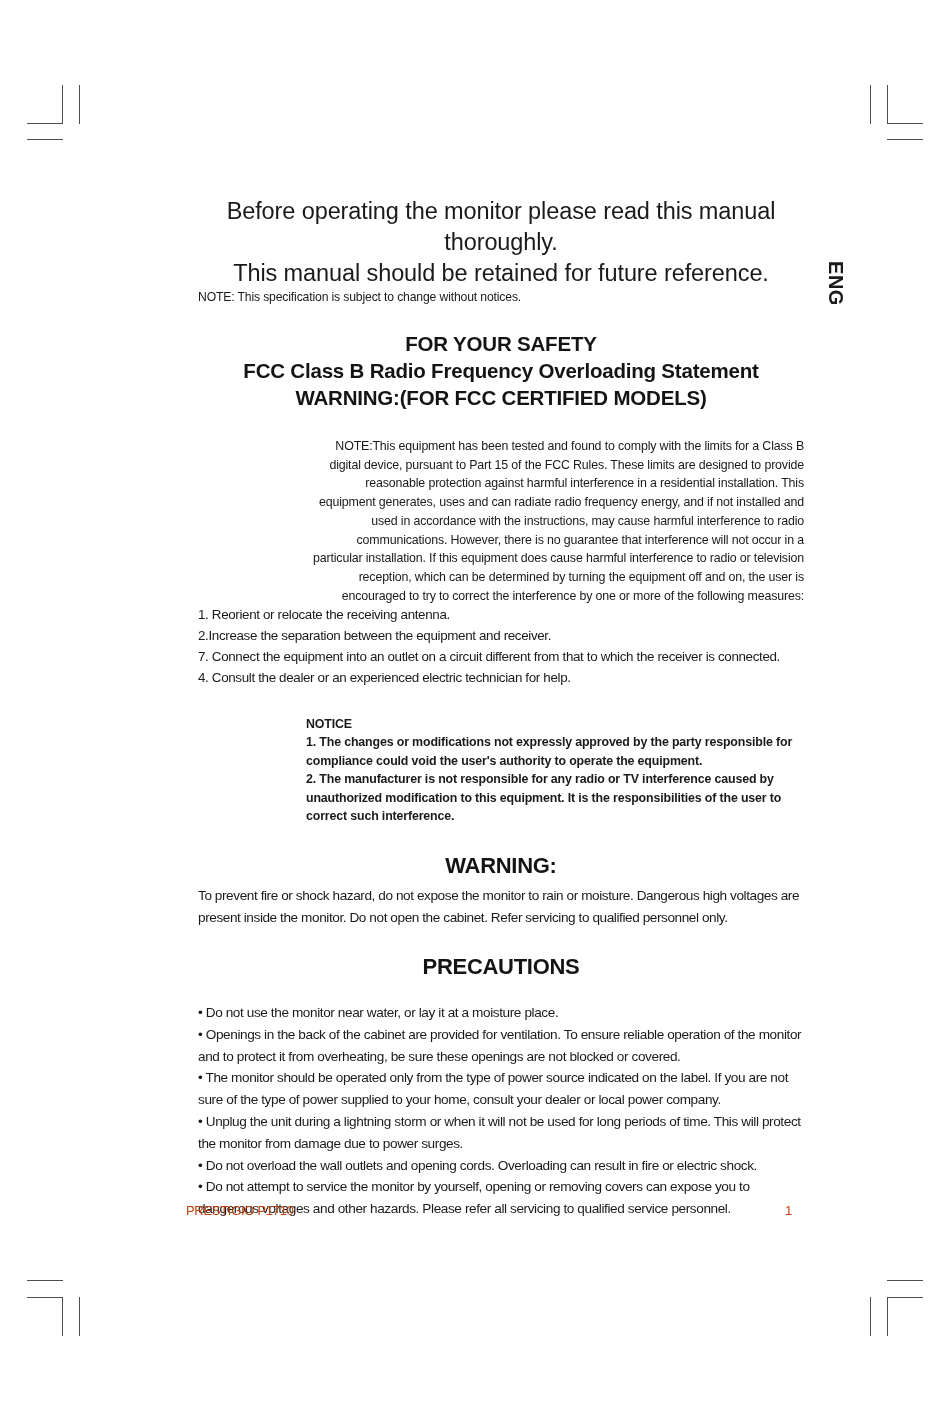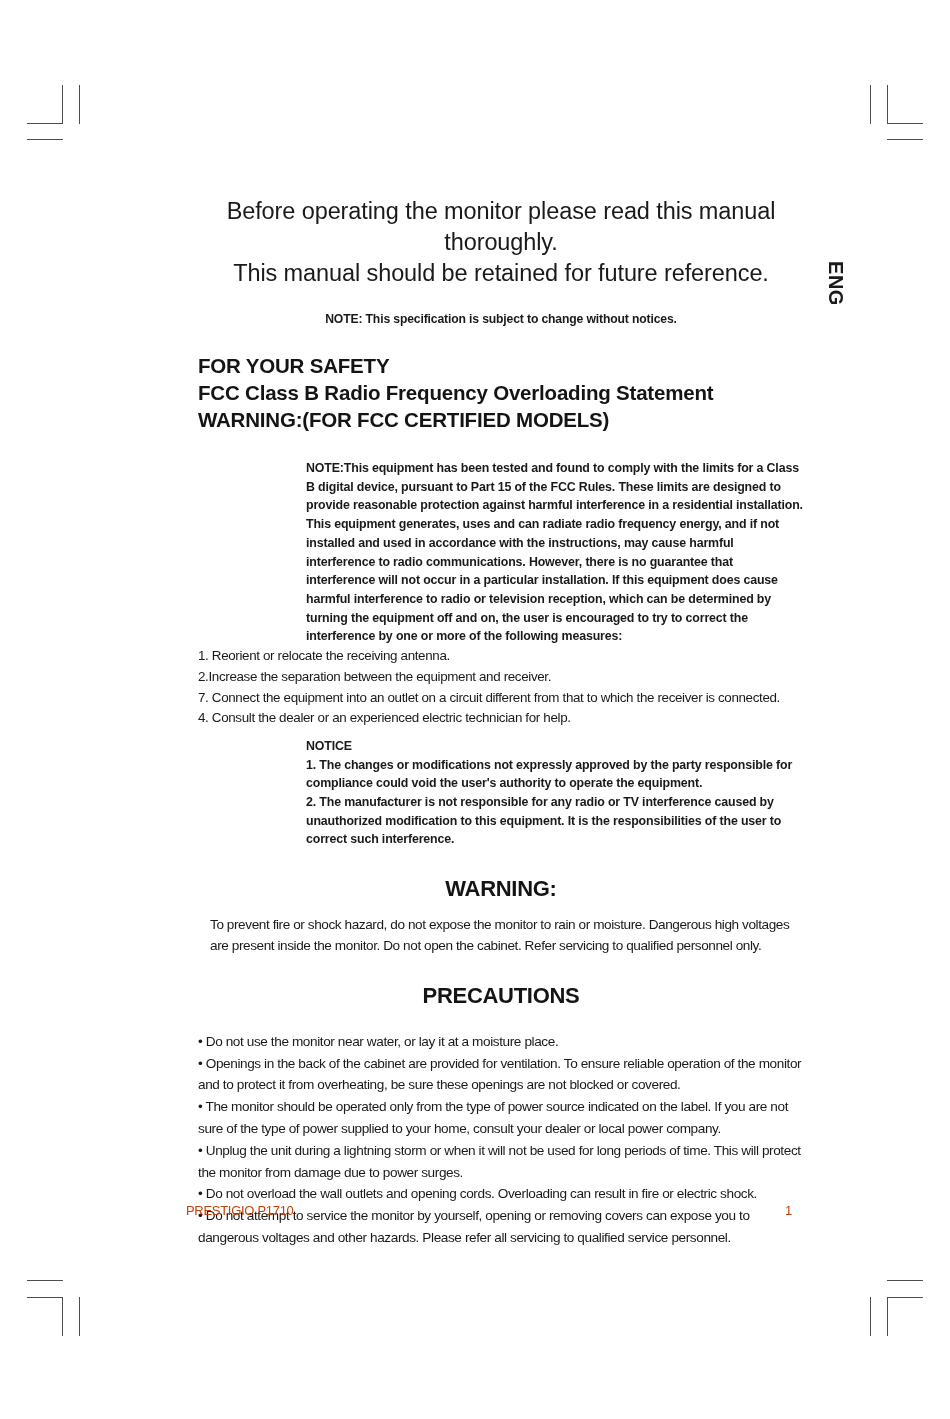--- a/index.html
+++ b/index.html
@@ -62,30 +62,29 @@
     text-align: center;
     font-size: 23.5px;
     line-height: 31px;
     font-weight: 400;
     color: #1a1a1a;
     letter-spacing: -0.1px;
   }
   .title-block .tline { display: block; }
 
   .note-spec {
-    margin-top: 22px;
-    text-align: center;
     font-size: 12.2px;
-    font-weight: 700;
+    font-weight: 400;
     line-height: 16px;
     letter-spacing: -0.15px;
   }
 
   .headings {
     margin-top: 26px;
+    text-align: center;
     font-weight: 700;
     color: #141414;
   }
   .headings .h-a {
     display: block;
     font-size: 20.5px;
     line-height: 26px;
     letter-spacing: -0.2px;
   }
   .headings .h-b {
@@ -99,38 +98,38 @@
     font-size: 20.5px;
     line-height: 27px;
     letter-spacing: -0.2px;
   }
 
   .fcc-note {
     margin-top: 26px;
     margin-left: 108px;
     width: 498px;
     font-size: 12.4px;
-    font-weight: 700;
+    font-weight: 400;
     line-height: 18.7px;
-    text-align: left;
+    text-align: right;
     letter-spacing: -0.15px;
   }
 
   .measures {
     margin-left: 0;
     width: 606px;
     font-size: 13.4px;
     font-weight: 400;
     line-height: 20.8px;
     letter-spacing: -0.35px;
   }
   .measures .mline { display: block; white-space: nowrap; }
 
   .notice-block {
-    margin-top: 8px;
+    margin-top: 26px;
     margin-left: 108px;
     width: 498px;
     font-size: 12.4px;
     font-weight: 700;
     line-height: 18.6px;
     letter-spacing: -0.15px;
   }
   .notice-block .nb-head { display: block; }
   .notice-block .nb-item { display: block; }
 
@@ -146,21 +145,21 @@
   .sec-precautions { margin-top: 26px; }
 
   .body-text {
     margin-top: 6px;
     font-size: 13.6px;
     font-weight: 400;
     line-height: 21.5px;
     letter-spacing: -0.42px;
     color: #1a1a1a;
   }
-  .body-text p { margin: 12px; }
+  .body-text p { margin: 0; }
 
   .prec-list {
     margin-top: 22px;
     font-size: 13.6px;
     font-weight: 400;
     line-height: 21.8px;
     letter-spacing: -0.4px;
     color: #1a1a1a;
   }
   .prec-list .prec-item { display: block; margin: 0; }

